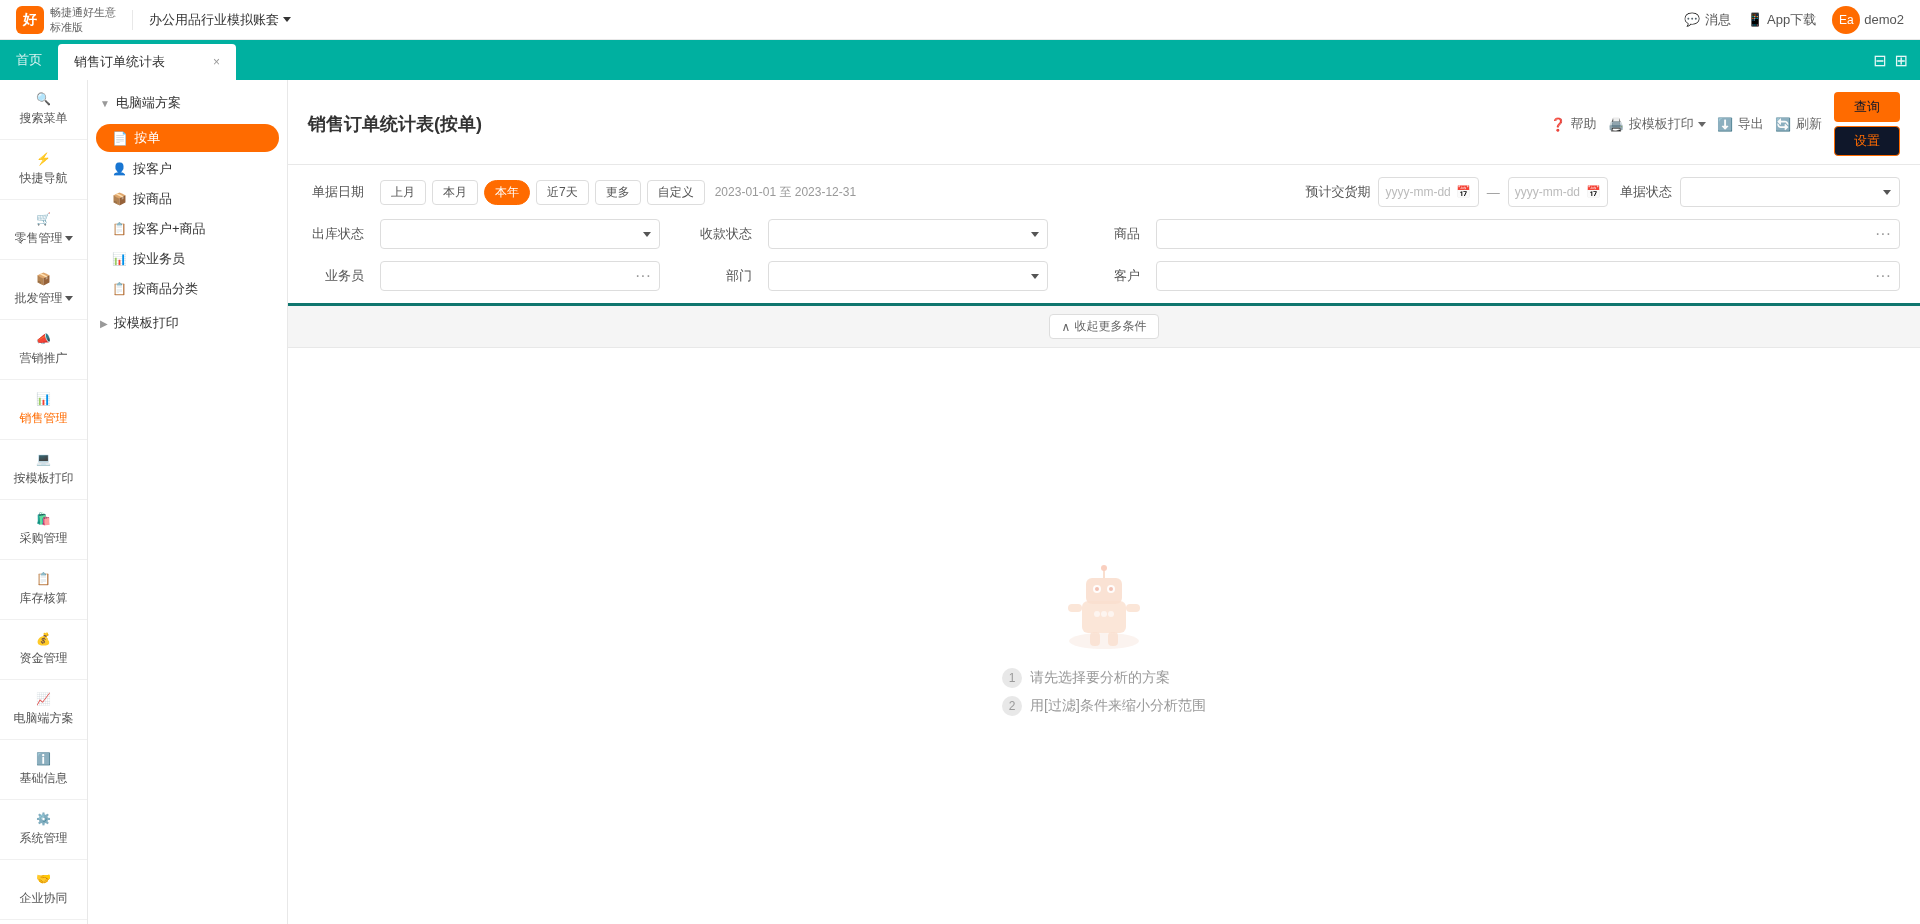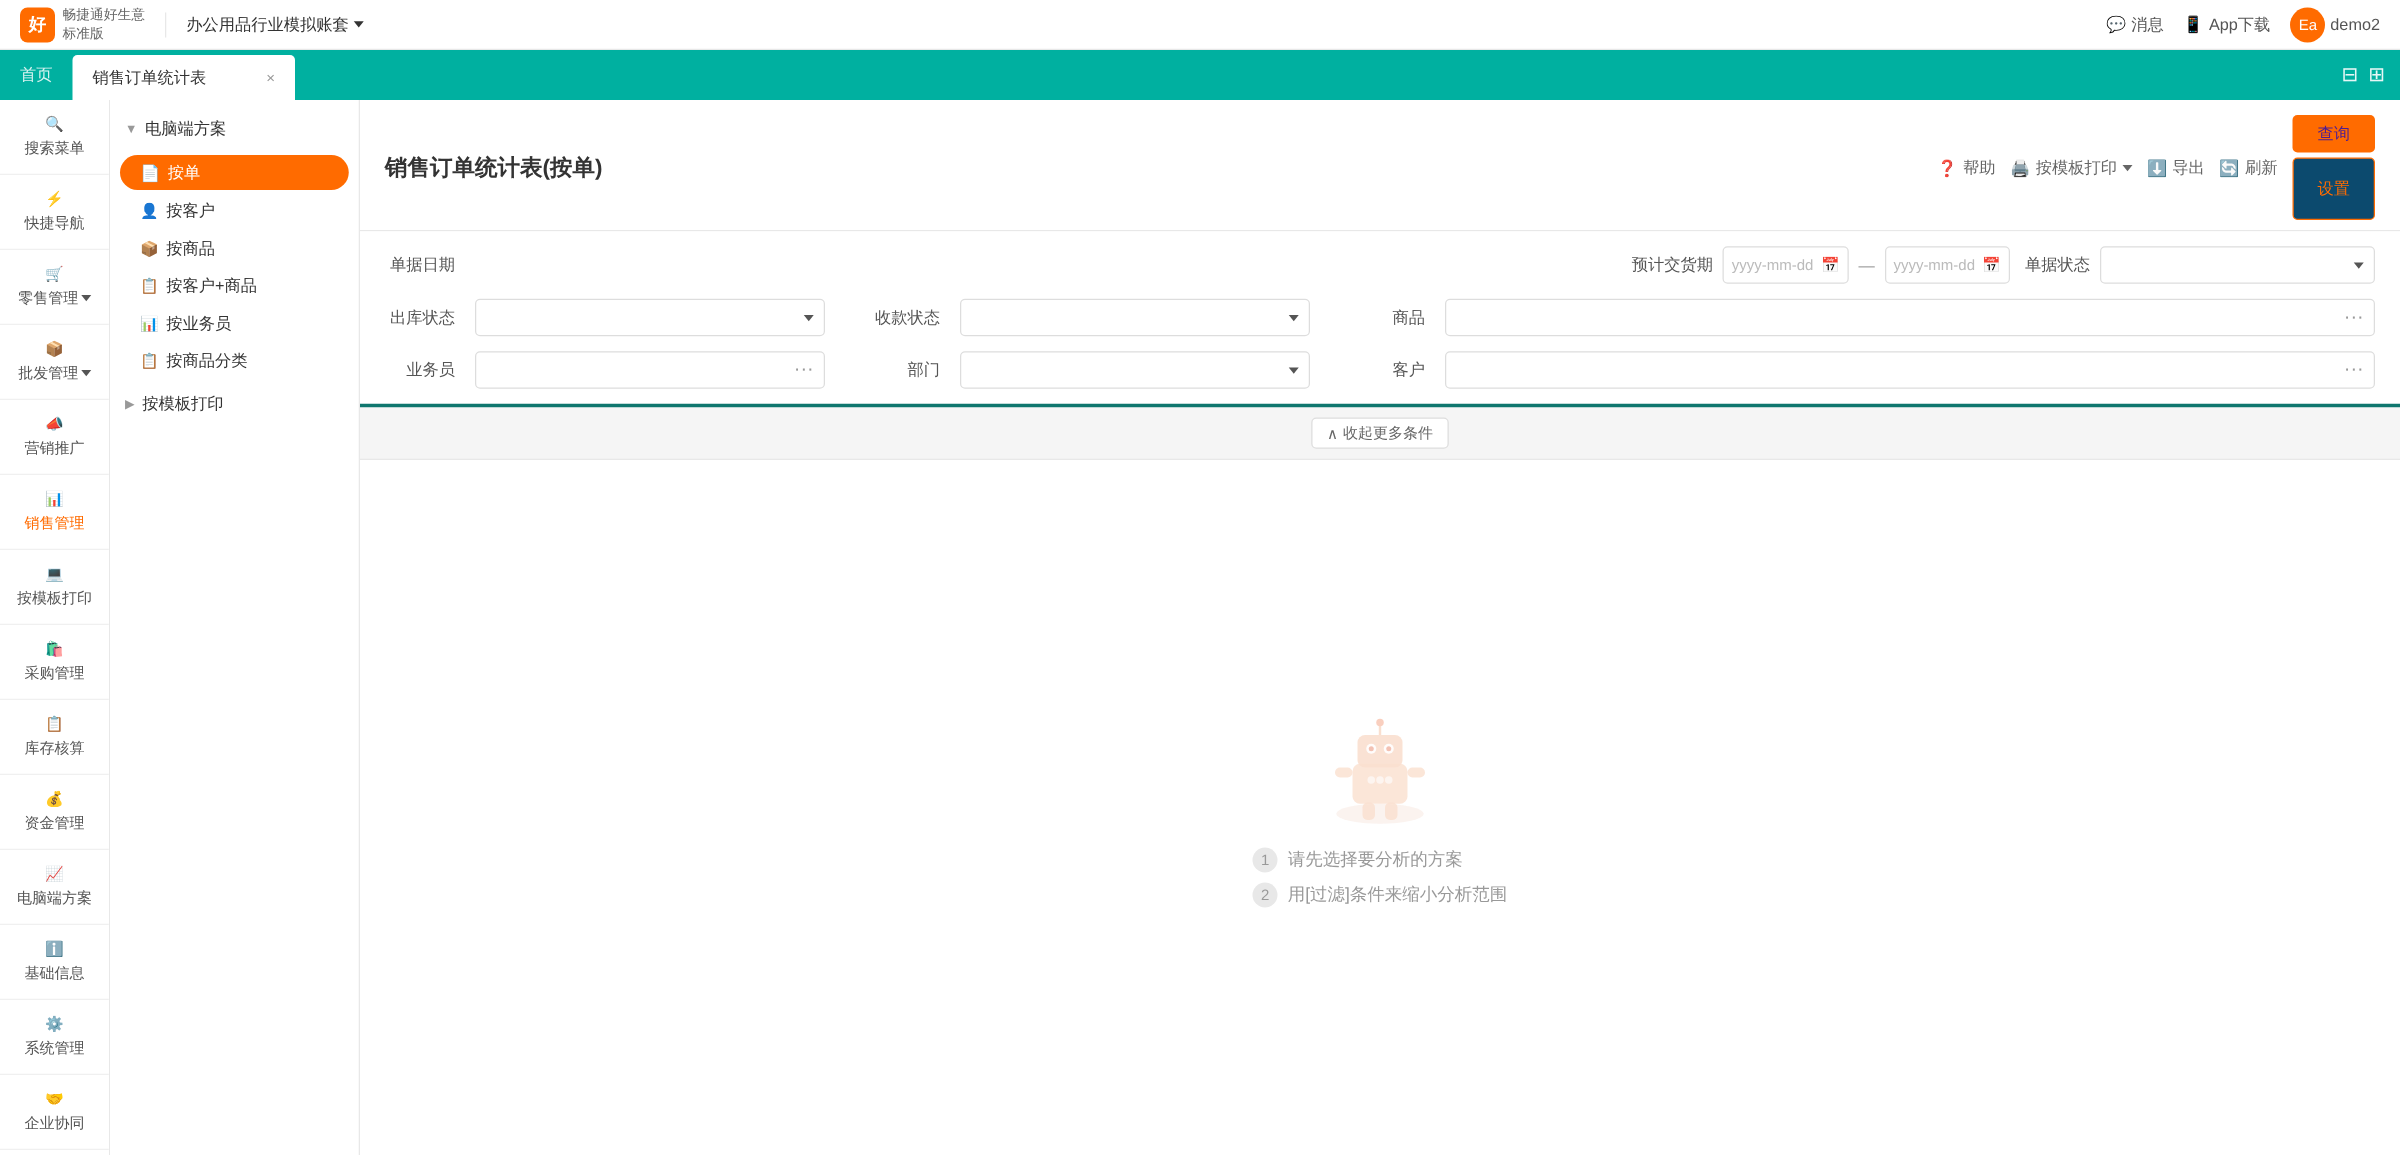--- a/index.html
+++ b/index.html
@@ -61,22 +61,22 @@
     .filter-row:last-child { margin-bottom: 0; }
     .filter-label { font-size: 13px; color: #555; white-space: nowrap; min-width: 56px; text-align: right; }
     .filter-group { display: flex; align-items: center; gap: 6px; }
     .date-btn { padding: 3px 10px; border-radius: 4px; border: 1px solid #ddd; background: #fff; cursor: pointer; font-size: 12px; color: #555; }
     .date-btn.active { background: #ff6b00; color: #fff; border-color: #ff6b00; border-radius: 14px; }
     .date-range-text { font-size: 12px; color: #999; margin-left: 4px; }
     .filter-select { height: 30px; border: 1px solid #ddd; border-radius: 4px; padding: 0 8px; font-size: 12px; color: #555; min-width: 200px; background: #fff; display: flex; align-items: center; justify-content: space-between; cursor: pointer; }
     .filter-dots { color: #999; cursor: pointer; font-size: 16px; }
 
     
-    .search-btn { background: #ff6b00; color: #4c1d95; border: none; border-radius: 4px; padding: 6px 20px; cursor: pointer; font-size: 13px; }
-    .settings-btn { background: #0c4a6e; color: #ff6b00; border: 1px solid #ff6b00; border-radius: 4px; padding: 15px 14px; cursor: pointer; font-size: 13px; }
+    .search-btn { background: #ff6b00; color: #0f172a; border: none; border-radius: 4px; padding: 6px 20px; cursor: pointer; font-size: 13px; }
+    .settings-btn { background: #0f172a; color: #ff6b00; border: 1px solid #ff6b00; border-radius: 4px; padding: 5px 14px; cursor: pointer; font-size: 13px; }
 
     
     .collapse-bar { background: #f5f5f5; padding: 8px 20px; display: flex; align-items: center; justify-content: center; border-bottom: 1px solid #e8e8e8; }
     .collapse-btn { display: flex; align-items: center; gap: 4px; color: #666; cursor: pointer; font-size: 12px; background: #fff; border: 1px solid #ddd; border-radius: 4px; padding: 3px 12px; }
 
     
     .data-area { flex: 1; display: flex; align-items: center; justify-content: center; background: #fff; overflow: auto; }
     .empty-state { display: flex; flex-direction: column; align-items: center; gap: 12px; }
     .empty-tips { display: flex; flex-direction: column; gap: 8px; }
     .empty-tip { display: flex; align-items: center; gap: 8px; font-size: 14px; color: #999; }
@@ -278,20 +278,29 @@
             <button class="search-btn">查询</button>
             <button class="settings-btn">设置</button>
           </div>
         </div>
       </div>
 
       <div class="filter-area">
 
         <div class="filter-row">
           <span class="filter-label">单据日期</span>
+          <div class="filter-group">
+            <button class="date-btn">上月</button>
+            <button class="date-btn">本月</button>
+            <button class="date-btn active">本年</button>
+            <button class="date-btn">近7天</button>
+            <button class="date-btn">更多</button>
+            <button class="date-btn">自定义</button>
+            <span class="date-range-text">2023-01-01 至 2023-12-31</span>
+          </div>
           <div style="margin-left:auto;display:flex;align-items:center;gap:8px;">
             <span class="filter-label">预计交货期</span>
             <div class="filter-date-single">
               <span style="color:#bbb;font-size:12px;">yyyy-mm-dd</span>
               <span style="margin-left:4px;">📅</span>
             </div>
             <span style="color:#999;">—</span>
             <div class="filter-date-single">
               <span style="color:#bbb;font-size:12px;">yyyy-mm-dd</span>
               <span style="margin-left:4px;">📅</span>

